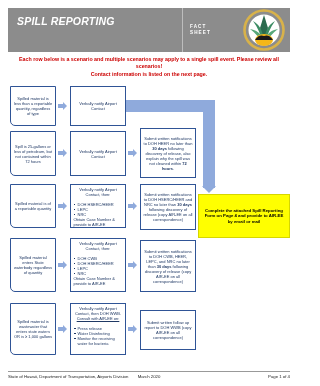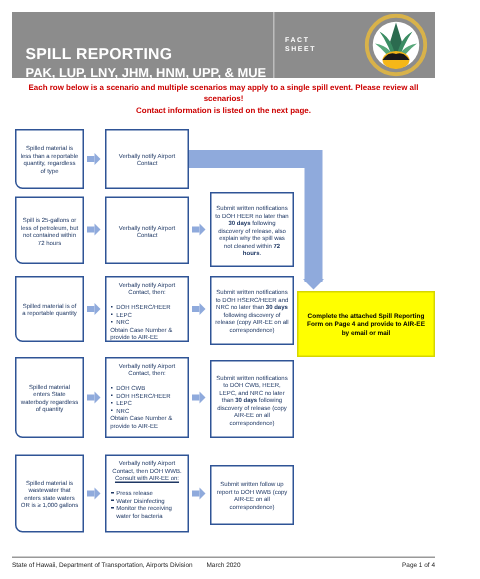--- a/index.html
+++ b/index.html
@@ -12,21 +12,21 @@
     overflow:hidden;
   }
 
   
   .header {
     position:absolute; left:8px; top:8px; width:282px; height:44px;
     background:#8c8c8c;
     display:flex; align-items:stretch;
   }
   .header-left {
-    flex:1; padding:22px 0 0 9px; color:#ffffff;
+    flex:1; padding:7px 0 0 9px; color:#ffffff;font-style:italic;
   }
   .hdr-title {
     font-size:10.5px; font-weight:bold; letter-spacing:0.2px; line-height:12px;
   }
   .hdr-sub {
     font-size:8.6px; font-weight:bold; line-height:9.6px; margin-top:1.5px;
   }
   .header-right {
     width:108px; border-left:1px solid #bdbdbd;
     display:flex; align-items:center; padding-left:7px; position:relative;
@@ -119,21 +119,20 @@
     font-size:4.3px; color:#222222;
   }
   .footer-mid { position:absolute; left:0; right:0; text-align:center; }
 </style>
 </head>
 <body>
 
 <div class="header">
   <div class="header-left">
     <div class="hdr-title">SPILL REPORTING</div>
-    <div class="hdr-sub">PAK, LUP, LNY, JHM, HNM, UPP, &amp; MUE Airports</div>
   </div>
   <div class="header-right">
     <div class="fact-sheet">
       <div>FACT</div>
       <div>SHEET</div>
     </div>
     <div class="logo">
       <svg viewBox="0 0 42 42" width="42" height="42">
         <circle cx="21" cy="21" r="19.5" fill="none" stroke="#d8b24a" stroke-width="2.6"></circle>
         <circle cx="21" cy="21" r="15.5" fill="#ffffff"></circle>

